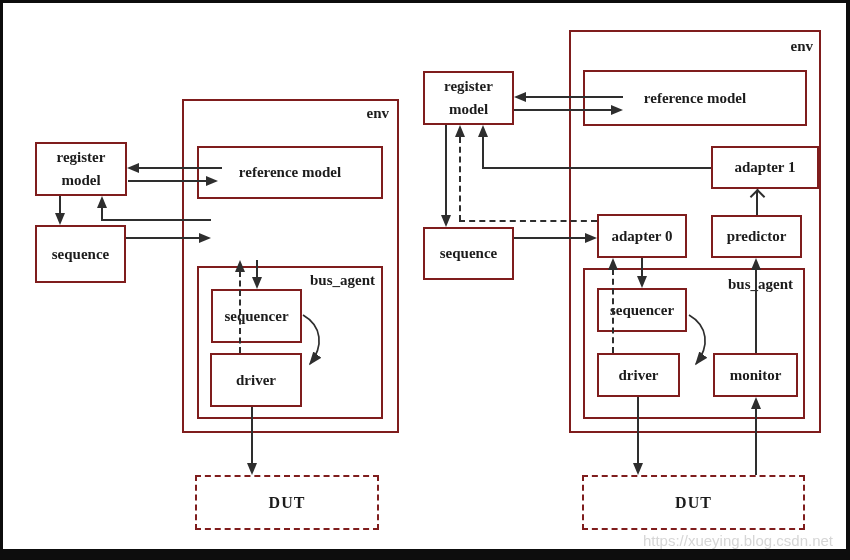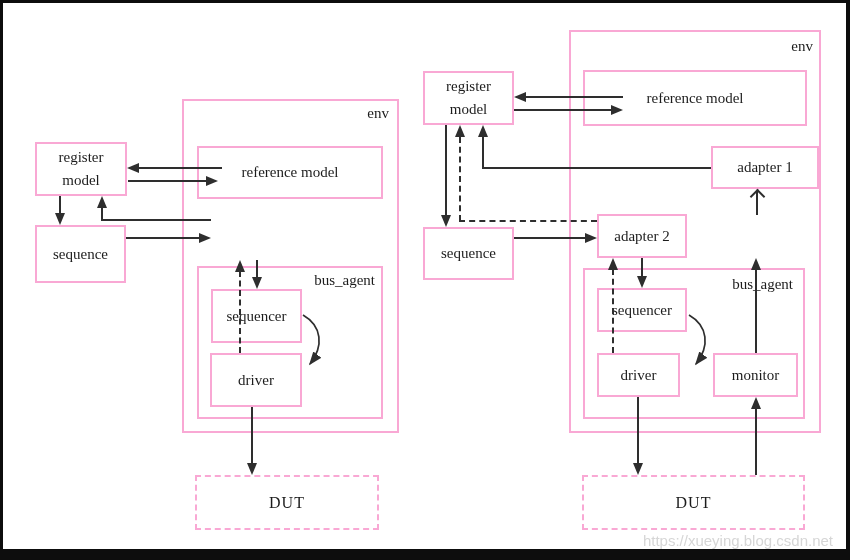--- a/index.html
+++ b/index.html
@@ -2,23 +2,23 @@
 <html><head>
 <meta charset="utf-8">
 <style>
   html,body{margin:0;padding:0;background:#e8e8e8;}
   #screen{
     position:relative;width:850px;height:560px;background:#ffffff;
     font-family:"Liberation Serif","DejaVu Serif",serif;color:#1c1c1c;overflow:hidden;
   }
   .frame{position:absolute;background:#0d0d0d;}
   .box{
-    position:absolute;border:2px solid #f9a8d4;box-sizing:border-box;
+    position:absolute;border:2px solid #7f1d1d;box-sizing:border-box;
     display:flex;align-items:center;justify-content:center;
-    font-size:15px;background:transparent;
+    font-size:15px;background:transparent;font-weight:bold;
   }
   .box.dashed{border-style:dashed;border-width:2px;font-size:16px;letter-spacing:1px;}
   .corner-label{position:absolute;font-size:15px;}
   .hline{position:absolute;height:0;border-top:2px solid #2e2e2e;}
   .vline{position:absolute;width:0;border-left:2px solid #2e2e2e;}
   .hline.dash{border-top-style:dashed;}
   .vline.dash{border-left-style:dashed;}
   .ah{position:absolute;width:0;height:0;}
   .ah.up{border-left:5px solid transparent;border-right:5px solid transparent;border-bottom:12px solid #2e2e2e;}
   .ah.down{border-left:5px solid transparent;border-right:5px solid transparent;border-top:12px solid #2e2e2e;}
@@ -107,21 +107,24 @@
     <span class="corner-label" style="top:6px;right:10px;">bus_agent</span>
   </div>
 
   <div class="box" style="left:583px;top:70px;width:224px;height:56px;">
     <span>reference model</span>
   </div>
   <div class="box" style="left:711px;top:146px;width:108px;height:43px;">
     <span>adapter 1</span>
   </div>
   <div class="box" style="left:597px;top:214px;width:90px;height:44px;">
-    <span>adapter 2</span>
+    <span>adapter 0</span>
+  </div>
+  <div class="box" style="left:711px;top:215px;width:91px;height:43px;">
+    <span>predictor</span>
   </div>
   <div class="box" style="left:597px;top:288px;width:90px;height:44px;">
     <span>sequencer</span>
   </div>
   <div class="box" style="left:597px;top:353px;width:83px;height:44px;">
     <span>driver</span>
   </div>
   <div class="box" style="left:713px;top:353px;width:85px;height:44px;">
     <span>monitor</span>
   </div>

